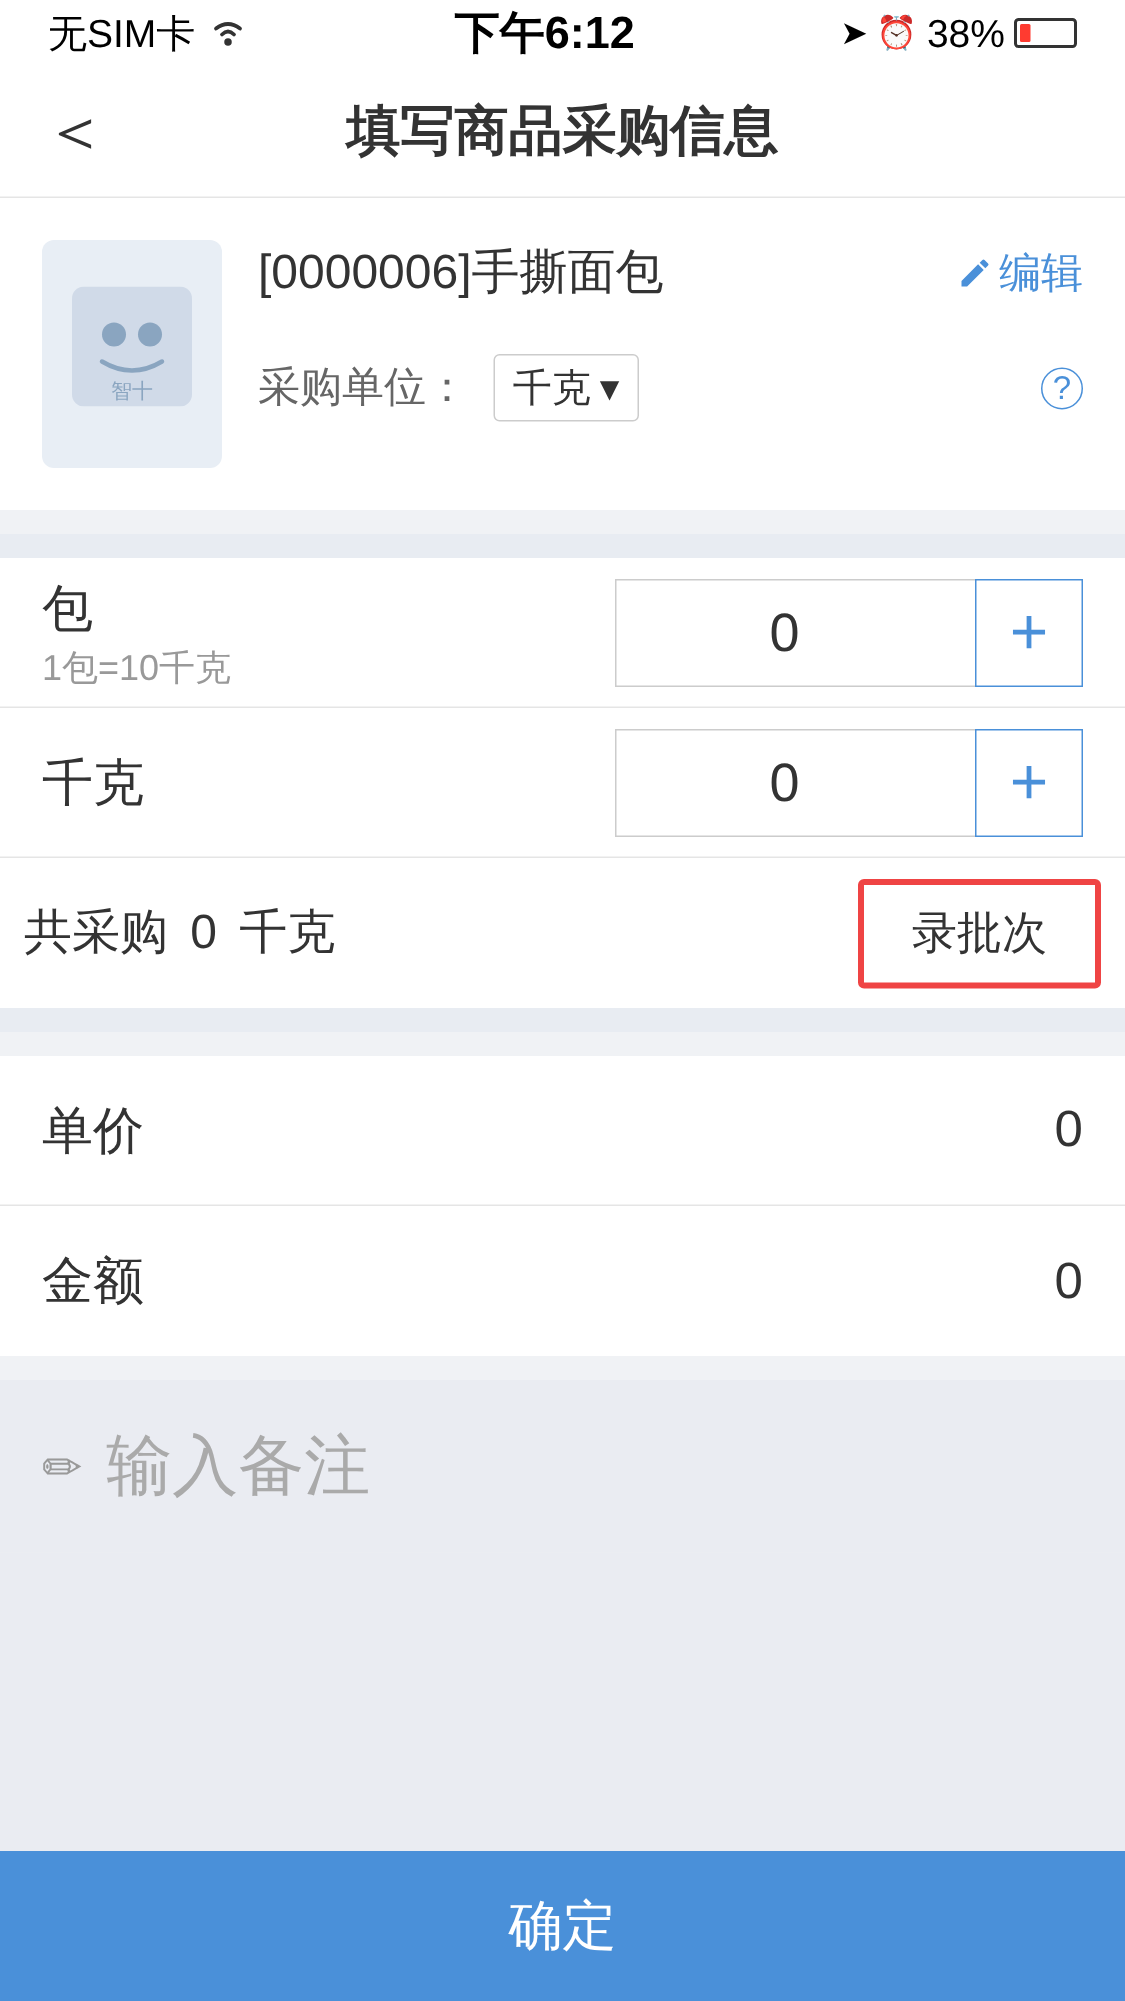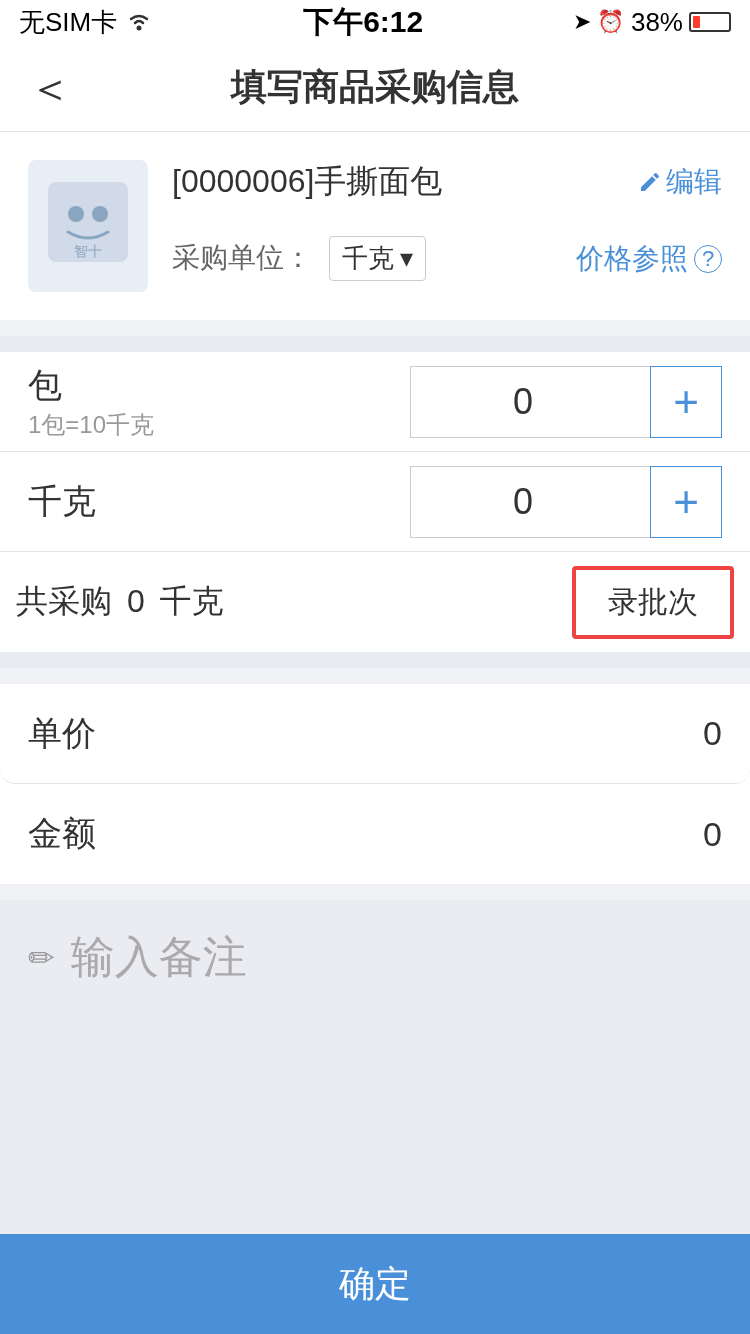--- a/index.html
+++ b/index.html
@@ -13,21 +13,21 @@
     }
 
     
     .status-bar {
       width: 750px;
       height: 44px;
       background: #fff;
       display: flex;
       align-items: center;
       justify-content: space-between;
-      padding: 0 19px;
+      padding: 0 32px;
       font-size: 28px;
       font-weight: 500;
     }
     .status-bar-left {
       display: flex;
       align-items: center;
       gap: 8px;
       font-size: 26px;
     }
     .status-bar-center {
@@ -87,21 +87,21 @@
     .product-section {
       background: #fff;
       padding: 28px 28px 28px 28px;
       display: flex;
       align-items: flex-start;
       gap: 24px;
       margin-bottom: 16px;
     }
     .product-image {
       width: 120px;
-      height: 132px;
+      height: 152px;
       background: #e8eef5;
       border-radius: 8px;
       display: flex;
       align-items: center;
       justify-content: center;
       flex-shrink: 0;
     }
     .product-image-logo {
       font-size: 40px;
       color: #8aa5c0;
@@ -246,21 +246,20 @@
       background: #fff;
       margin-top: 16px;
     }
     .price-row {
       display: flex;
       align-items: center;
       justify-content: space-between;
       padding: 0 28px;
       height: 100px;
       border-bottom: 1px solid #e5e5e5;
-      border-radius: 15px;
     }
     .price-row:last-child {
       border-bottom: none;
     }
     .price-label {
       font-size: 34px;
       color: #333;
     }
     .price-value {
       font-size: 34px;
@@ -376,21 +375,20 @@
       </div>
       <div class="product-unit-row">
         <div>
           <span class="product-unit-label">采购单位：</span>
           <span class="unit-dropdown">
             <span>千克</span>
             <span>▾</span>
           </span>
         </div>
         <span class="price-ref">
-          <span>价格参照</span>
           <span style="width:28px;height:28px;border:1.5px solid #4a90d9;border-radius:50%;display:inline-flex;align-items:center;justify-content:center;font-size:22px;color:#4a90d9;">?</span>
         </span>
       </div>
     </div>
   </div>
 
   <div class="divider"></div>
 
   <div class="input-section">
 

